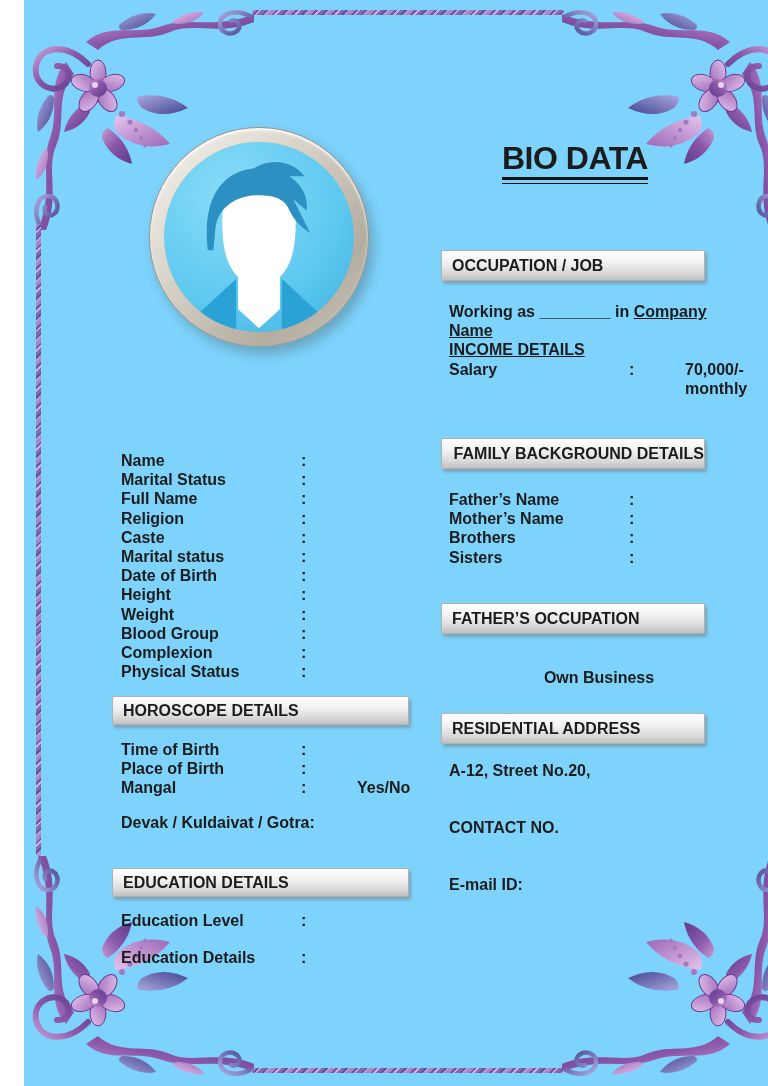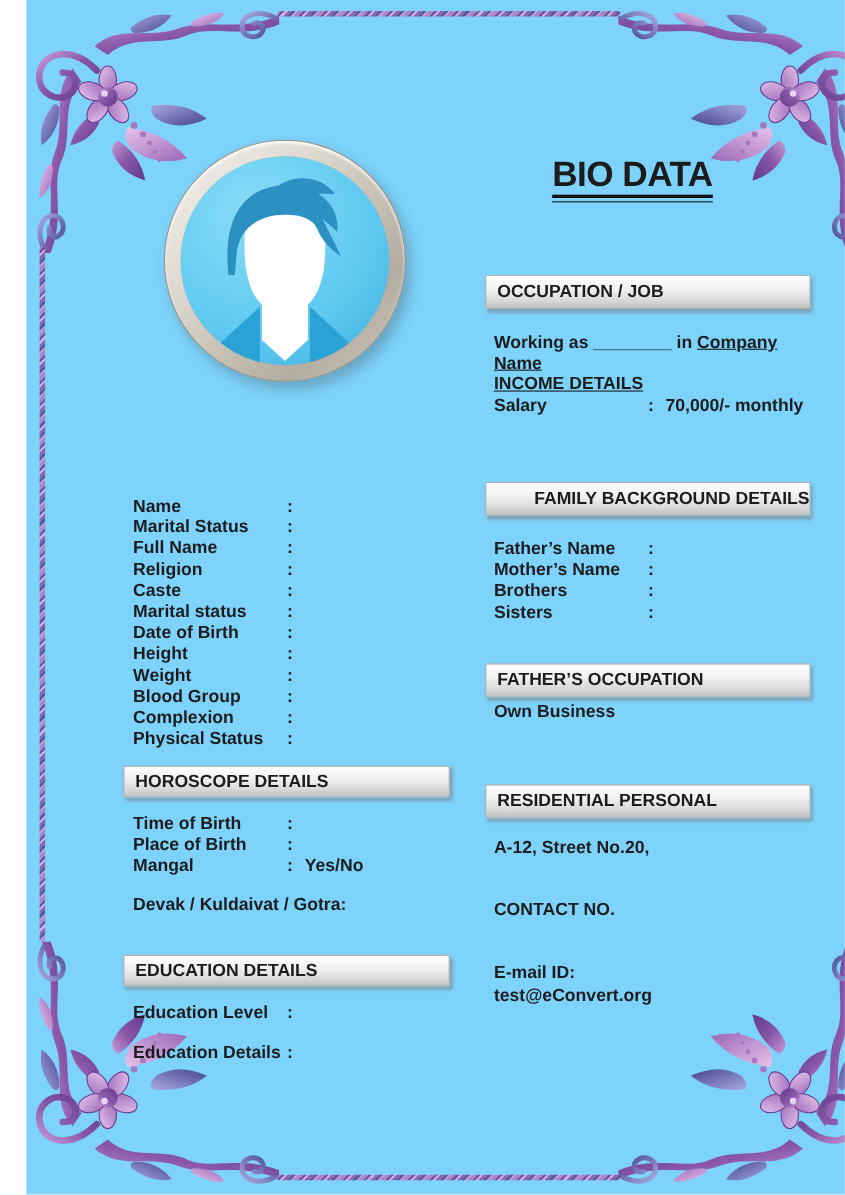--- a/index.html
+++ b/index.html
@@ -60,43 +60,43 @@
   
   .bar {
     position:absolute; height:31px;
     background: linear-gradient(180deg,#ffffff 0%,#f1f1f1 40%,#dadada 75%,#c1c1c1 100%);
     border:1px solid #b2b2b2; border-radius:2px;
     box-shadow: 2px 3px 3px rgba(120,120,120,.5), inset 0 1px 0 #ffffff;
     display:flex; align-items:center;
     padding-left:10px; font-size:16px; color:#1c1c1c;
   }
   .bar-left { left:88px; width:297px; height:29px; }
-  .bar-right { left:417px; width:296px; }
+  .bar-right { left:417px; width:264px; }
   #bar-personal { top:417px; } #bar-horoscope { top:696px; } #bar-education { top:868px; }
   #bar-occupation { top:250px; } #bar-family { top:438px;justify-content:flex-end; }
   #bar-father { top:603px; } #bar-residential { top:713px; }
 
   
   .tblock { position:absolute; font-size:16px; }
   .lcol { left:97px; width:292px; }
   .rcol { left:425px; width:300px; }
-  .row { display:flex; line-height:19.2px; }
+  .row { display:flex; line-height:19.2px;gap:40px; }
   .row .lbl { width:140px; flex:none; }
   .row .cln { width:16px; flex:none; }
   .row .val { flex:1; }
   #personal-rows { top:451px; }
   #horoscope-rows { top:740px; }
   #devak-line { top:813px; line-height:19px; }
   #education-rows { top:911px; }
   #education-rows .row { margin-bottom:17.8px;align-items:center; }
   #family-rows { top:490px; }
   #working-line { top:302px; line-height:19px; }
   #income-heading { top:340px; line-height:19px; text-decoration:underline; }
   #salary-row { top:360px; }
-  #own-business { top:638px; line-height:19px; }
+  #own-business { top:668px; line-height:19px;text-align:center; }
   #address-block { top:760px; line-height:21px; }
   #contact-block { top:817px; line-height:21px; }
   #email-block { top:874px; line-height:21px; }
   .u { text-decoration:underline; }
 </style>
 </head>
 <body>
 
 <svg width="0" height="0" style="position:absolute" aria-hidden="true">
   <defs>
@@ -192,21 +192,21 @@
   <div class="bar bar-right" id="bar-family">
     <span>FAMILY BACKGROUND DETAILS</span>
   </div>
   <div class="bar bar-right" id="bar-father">
     <span>FATHER’S OCCUPATION</span>
   </div>
   <div class="bar bar-left" id="bar-horoscope">
     <span>HOROSCOPE DETAILS</span>
   </div>
   <div class="bar bar-right" id="bar-residential">
-    <span>RESIDENTIAL PERSONAL</span>
+    <span>RESIDENTIAL ADDRESS</span>
   </div>
   <div class="bar bar-left" id="bar-education">
     <span>EDUCATION DETAILS</span>
   </div>
 
   <div class="tblock rcol" id="working-line">
     <span>Working as</span>
     <span> </span>
     <span>________</span>
     <span> </span>
@@ -329,21 +329,20 @@
   <div class="tblock lcol" id="devak-line">Devak / Kuldaivat / Gotra:</div>
 
   <div class="tblock rcol" id="address-block">
     <div>A-12, Street No.20,</div>
   </div>
   <div class="tblock rcol" id="contact-block">
     <div>CONTACT NO.</div>
   </div>
   <div class="tblock rcol" id="email-block">
     <div>E-mail ID:</div>
-    <div>test@eConvert.org</div>
   </div>
 
   <div class="tblock lcol" id="education-rows">
     <div class="row">
         <span class="lbl">Education Level</span>
         <span class="cln">:</span>
         <span class="val"></span>
       </div>
     <div class="row">
         <span class="lbl">Education Details</span>

